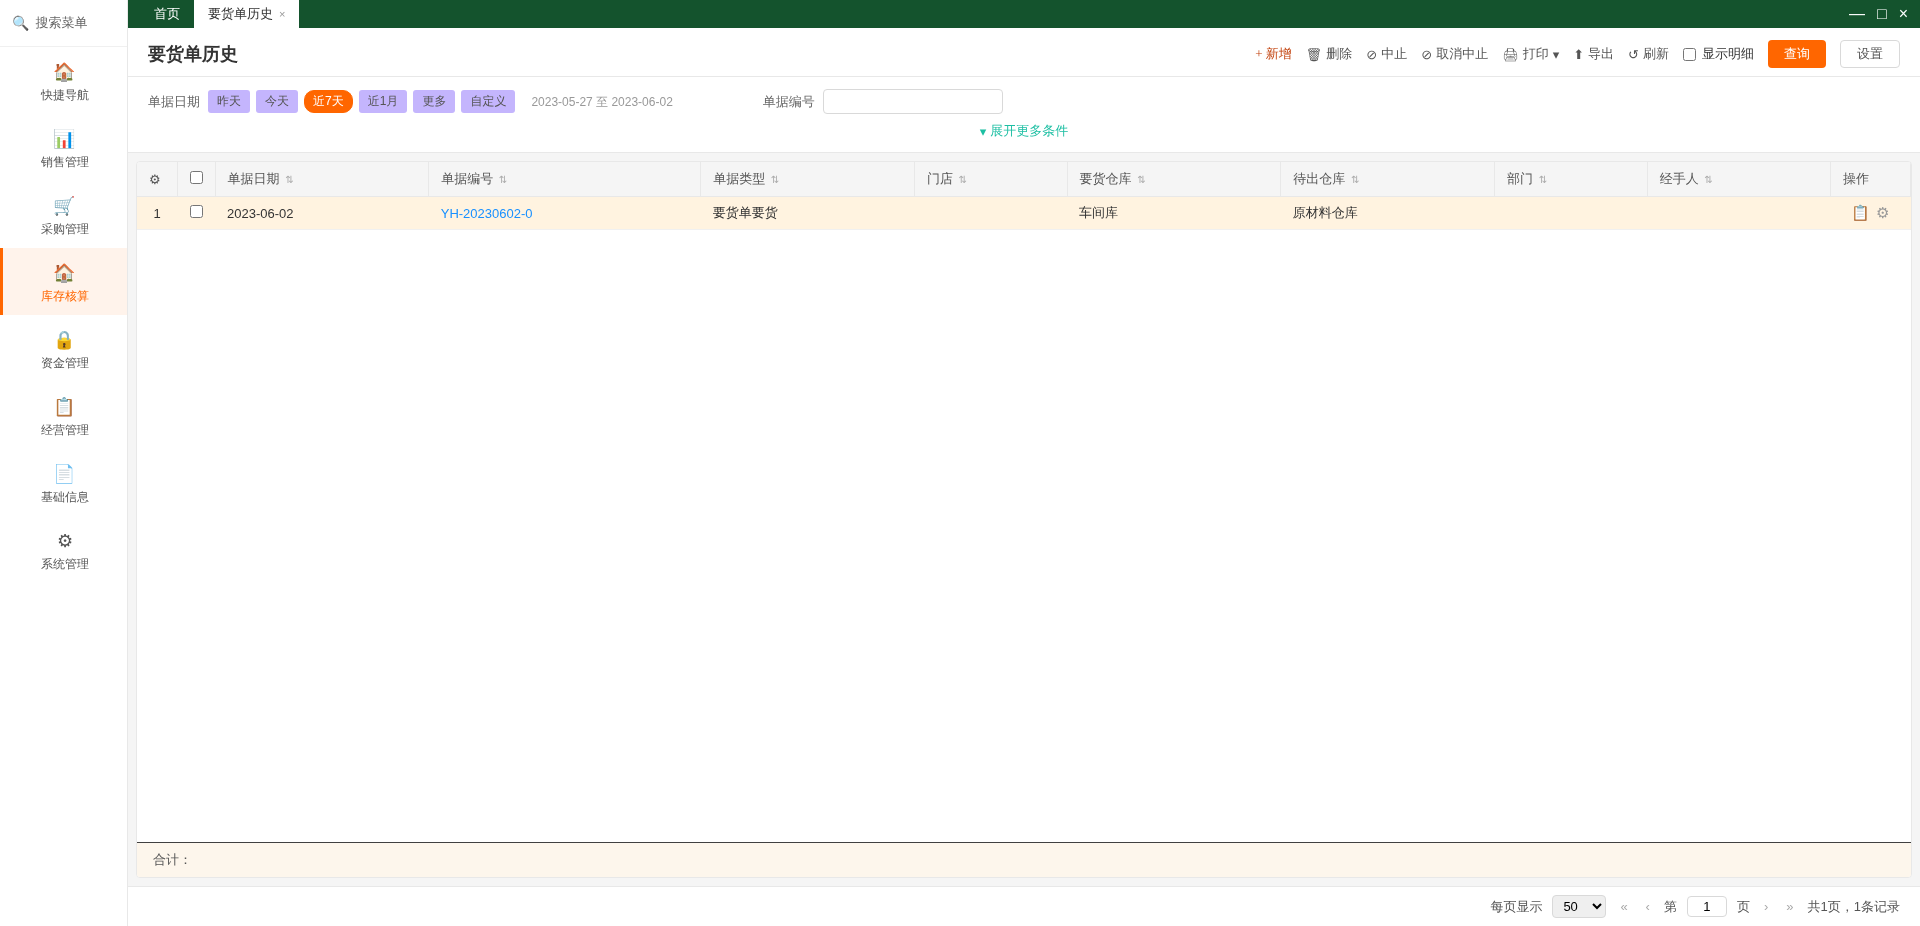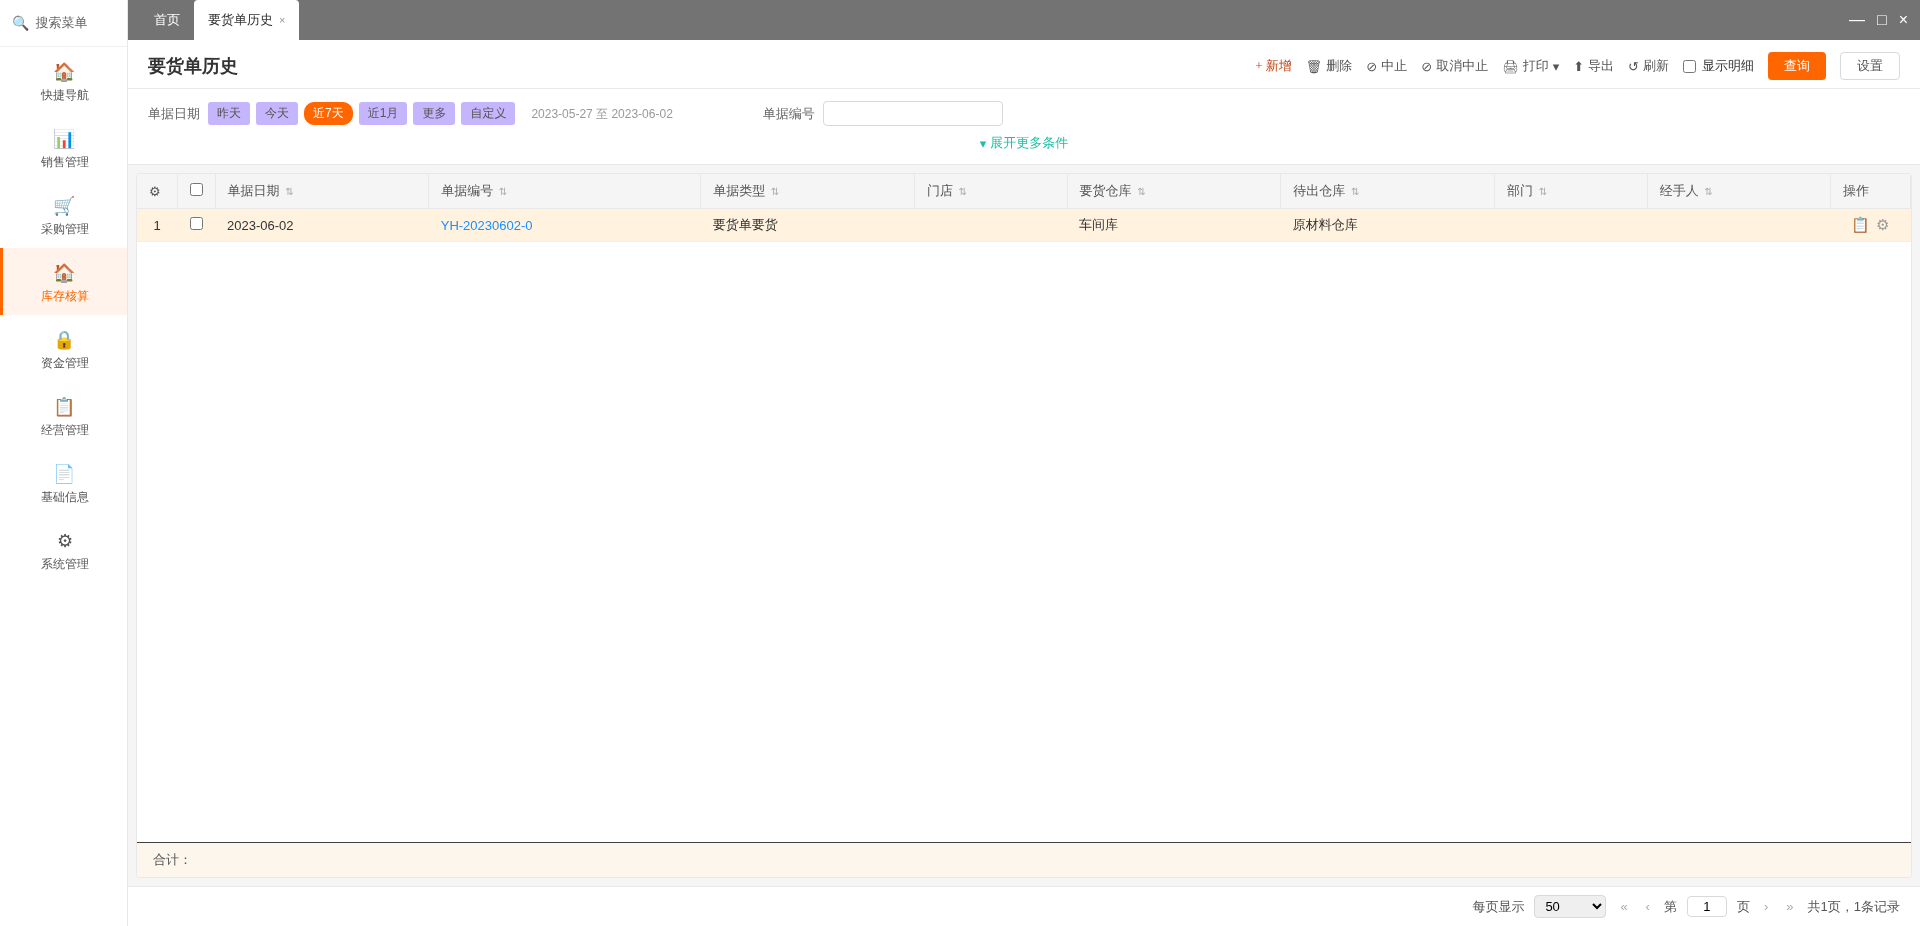--- a/index.html
+++ b/index.html
@@ -43,22 +43,22 @@
     .main {
       flex: 1;
       display: flex;
       flex-direction: column;
       height: 926px;
       overflow: hidden;
     }
 
     
     .topbar {
-      height: 40px;
-      background: #737373;
+      height: 28px;
+      background: #14532d;
       display: flex;
       padding: 0 12px;
       flex-shrink: 0;
     }
     .topbar-tabs {
       display: flex;
       align-items: center;
       flex: 1;
     }
     .tab-item {
@@ -304,21 +304,21 @@
       gap: 10px;
       font-size: 13px;
       color: #555;
       flex-shrink: 0;
     }
     .page-size-select {
       border: 1px solid #d9d9d9;
       border-radius: 4px;
       padding: 2px 6px;
       font-size: 13px;
-      width: 72px;
+      width: 54px;
     }
     .page-input {
       border: 1px solid #d9d9d9;
       border-radius: 4px;
       padding: 2px 6px;
       font-size: 13px;
       width: 40px;
       text-align: center;
     }
     .page-nav-btn {

